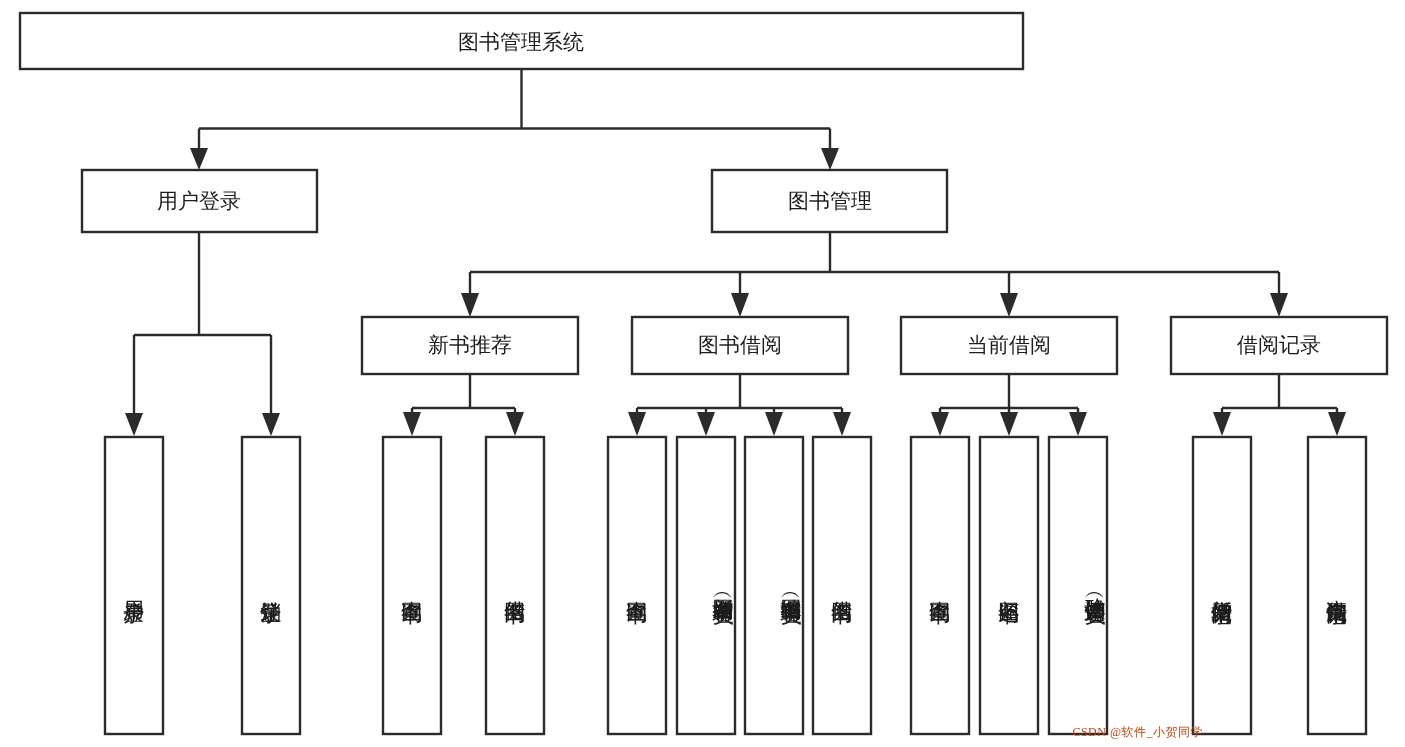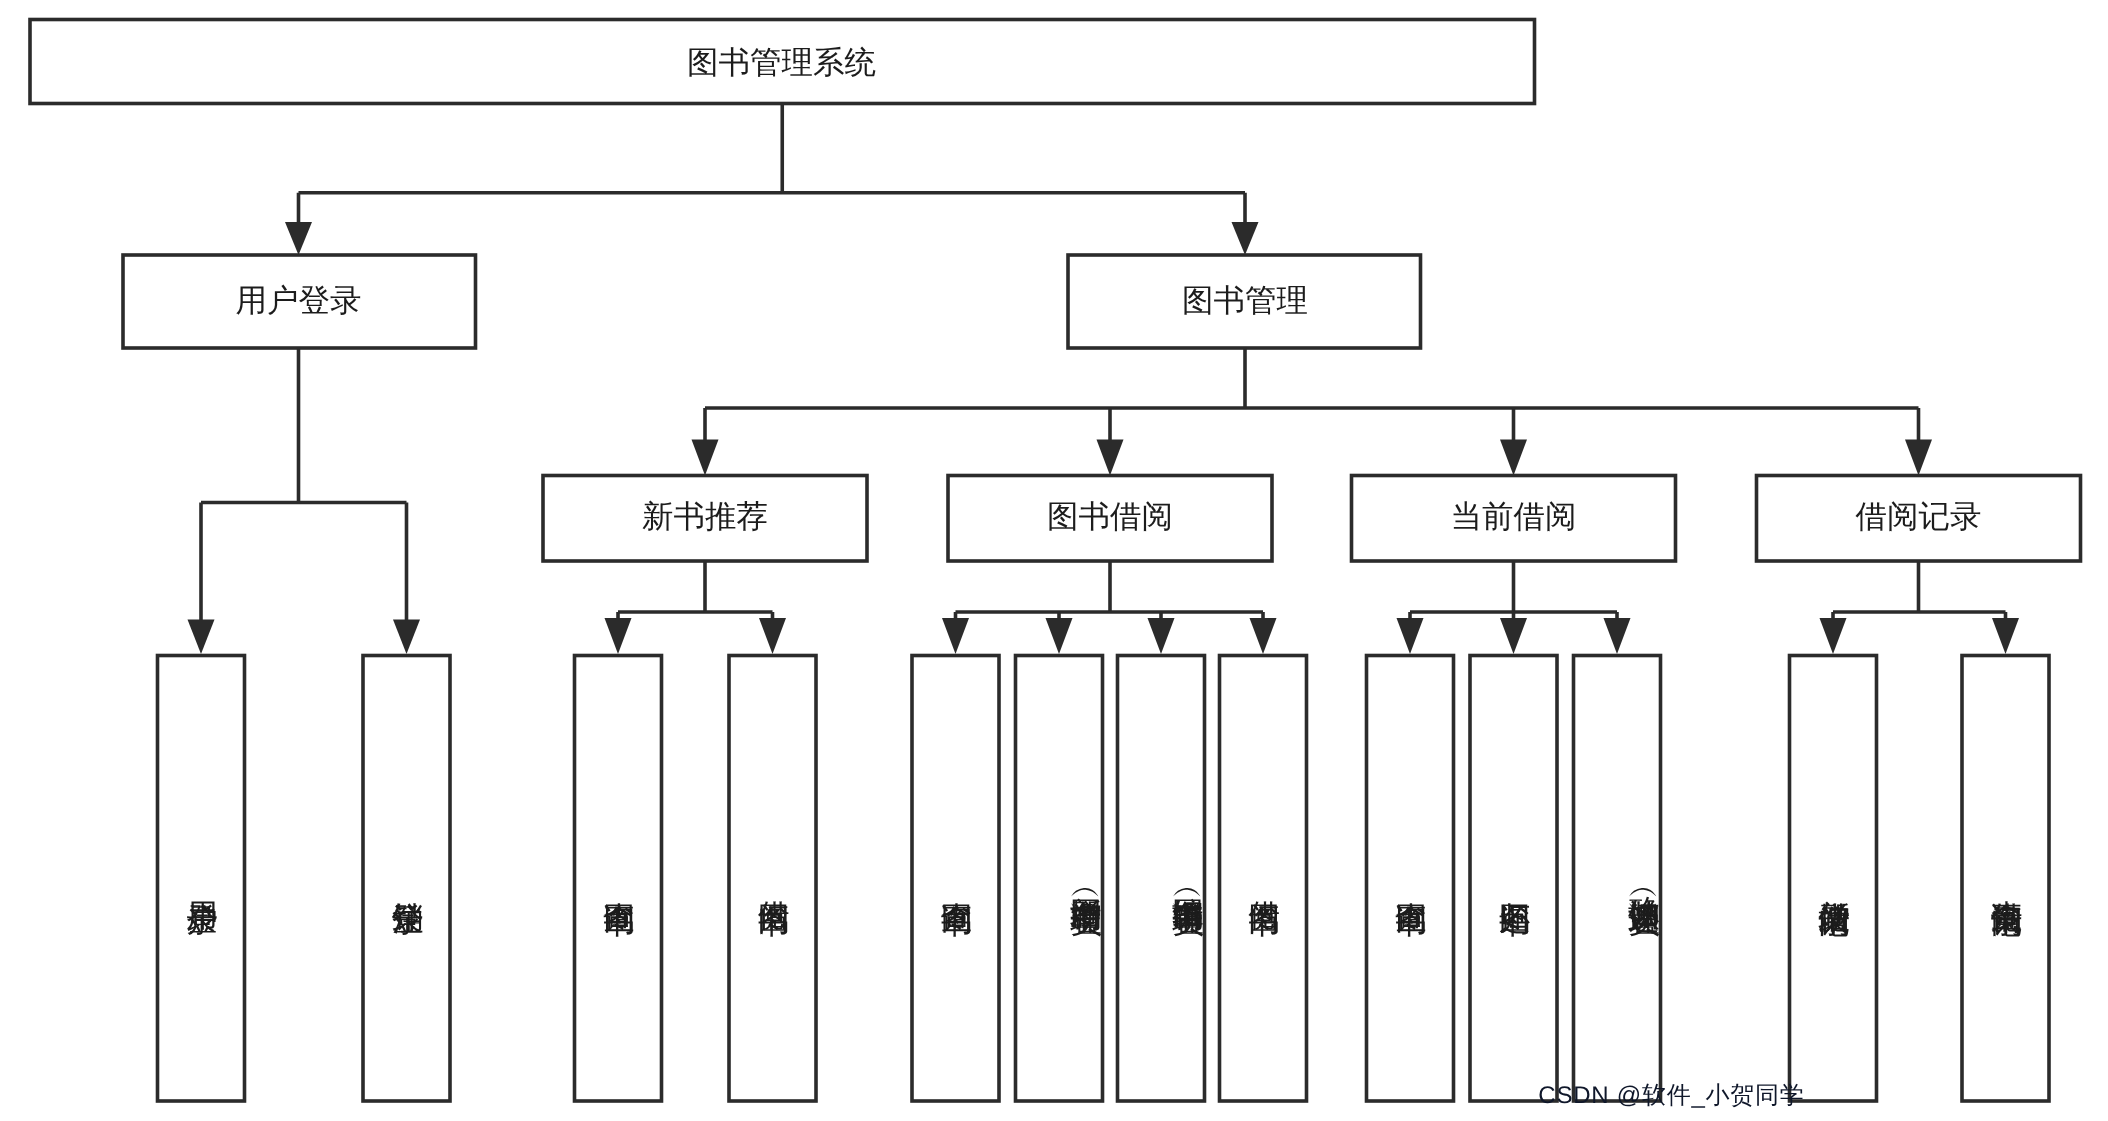--- a/index.html
+++ b/index.html
@@ -61,23 +61,23 @@
     align-items: center;
     justify-content: center;
     letter-spacing: 1px;
     white-space: nowrap;
     user-select: none;
   }
   .watermark {
     position: absolute;
     right: 16px;
     bottom: 6px;
-    font-family: Liberation Sans, sans-serif;
-    font-size: 16px;
-    color: #0f172a;
+    font-family: Liberation Serif, serif;
+    font-size: 12px;
+    color: #c2410c;
     letter-spacing: 0.5px;
     white-space: nowrap;
     user-select: none;
   }
 </style>
 </head>
 <body>
 
 <div id="diagram-root">
 

